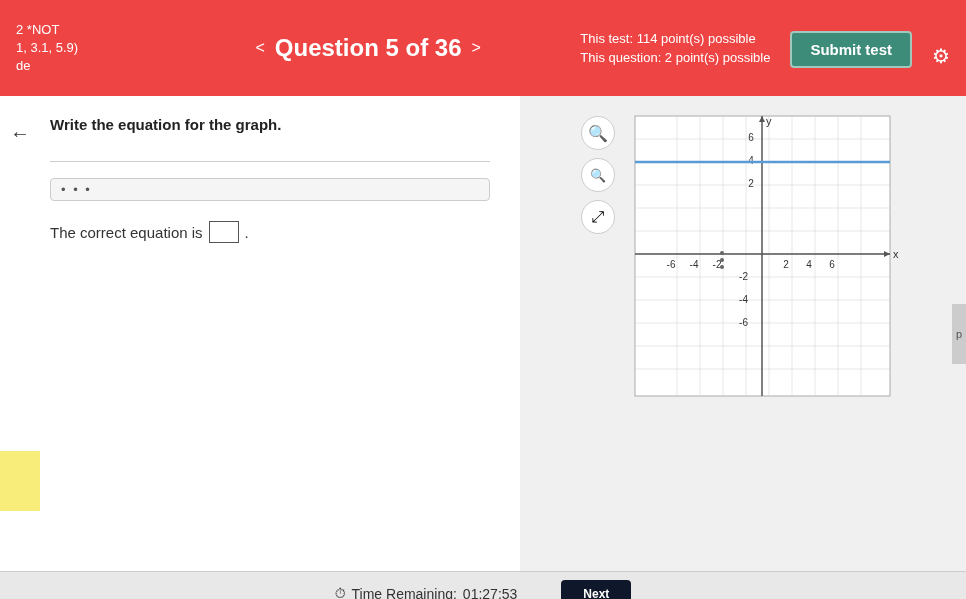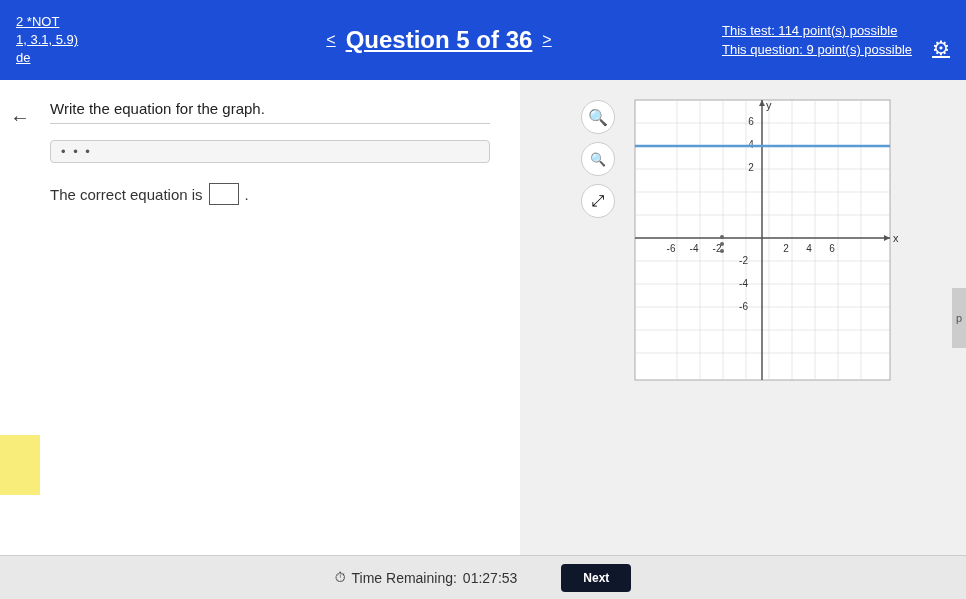--- a/index.html
+++ b/index.html
@@ -7,28 +7,27 @@
       font-family: Arial, sans-serif;
       background: #e8e8e8;
       width: 966px;
       height: 599px;
       overflow: hidden;
       position: relative;
     }
 
     
     .header {
-      background: #1d4ed8;
+      background: #ef4444;
       color: white;
       display: flex;
       align-items: center;
       padding: 0 16px;
-      height: 80px;
-      position: relative;
-      text-decoration: underline;
+      height: 96px;
+      position: relative;
     }
     .header-left {
       display: flex;
       flex-direction: column;
       font-size: 13px;
       line-height: 1.4;
       min-width: 140px;
     }
     .header-nav {
       display: flex;
@@ -89,21 +88,22 @@
       left: 10px;
       top: 24px;
       font-size: 20px;
       cursor: pointer;
       color: #333;
     }
     .question-text {
       font-size: 15px;
       color: #222;
       margin-left: 20px;
-      margin-bottom: 0;
+      margin-bottom: 22px;
+      font-weight: bold;
     }
     .divider-line {
       border: none;
       border-top: 1px solid #ccc;
       margin: 6px 0 16px 20px;
     }
     .dots-btn {
       display: inline-block;
       background: #f5f5f5;
       border: 1px solid #ccc;
@@ -238,22 +238,23 @@
 
   <div class="header-nav">
     <span class="nav-arrow">&lt;</span>
     <span class="question-label">Question 5 of 36</span>
     <span class="nav-arrow">&gt;</span>
   </div>
 
   <div class="submit-area">
     <div style="font-size:13px; line-height:1.5;">
       <div>This test: 114 point(s) possible</div>
-      <div>This question: 9 point(s) possible</div>
-    </div>
+      <div>This question: 2 point(s) possible</div>
+    </div>
+    <button class="submit-btn">Submit test</button>
     <span class="gear-icon">⚙</span>
   </div>
 </div>
 
 <div class="main">
 
   <div class="left-panel">
     <span class="back-arrow">←</span>
 
     <p class="question-text">Write the equation for the graph.</p>

